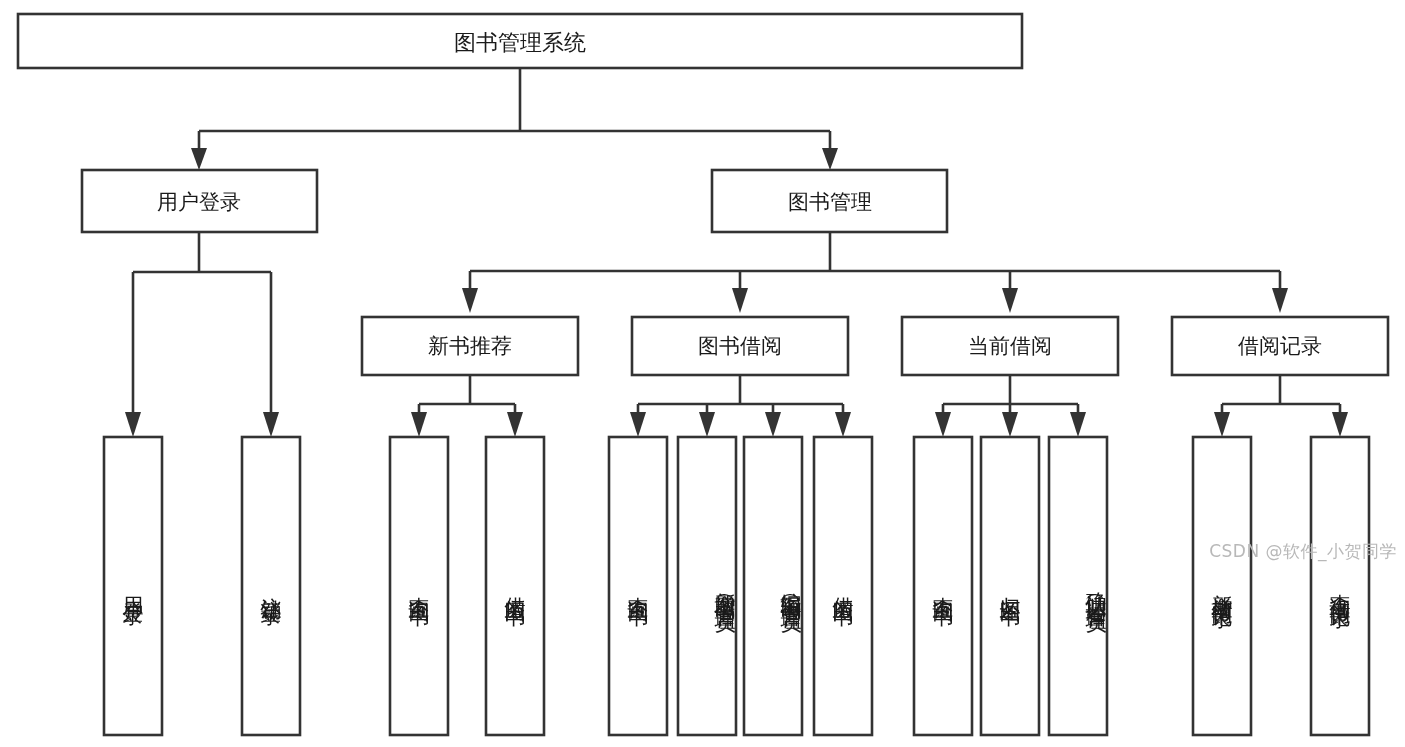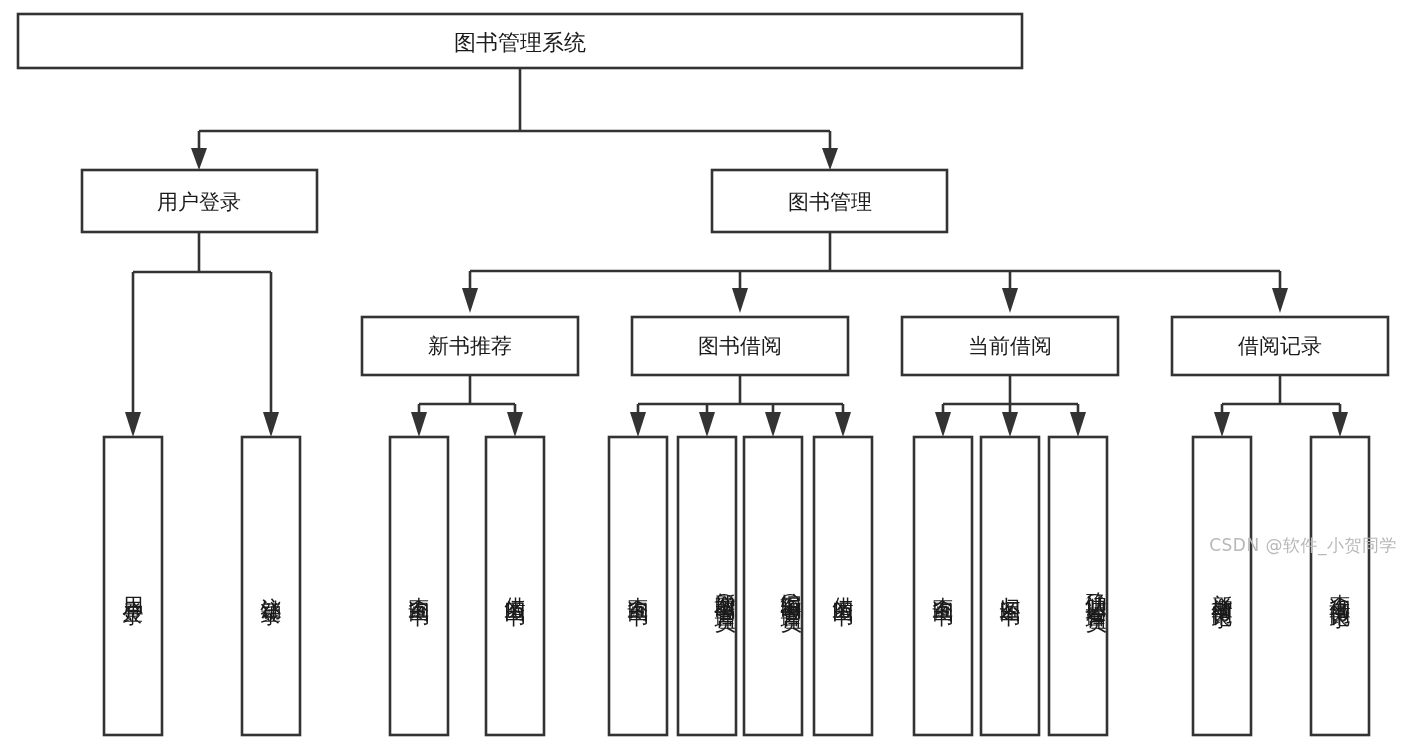--- a/index.html
+++ b/index.html
@@ -66,21 +66,21 @@
     line-height: 1.05;
     color: #1a1a1a;
     letter-spacing: 3px;
     white-space: nowrap;
     text-align: center;
     pointer-events: none;
   }
   .watermark {
     position: absolute;
     right: 8px;
-    bottom: 10px;
+    bottom: 4px;
     font-family: "DejaVu Sans", "Liberation Sans", sans-serif;
     font-size: 17px;
     color: #b8b8b8;
     letter-spacing: 0.5px;
     white-space: nowrap;
   }
 </style>
 </head>
 <body>
 

